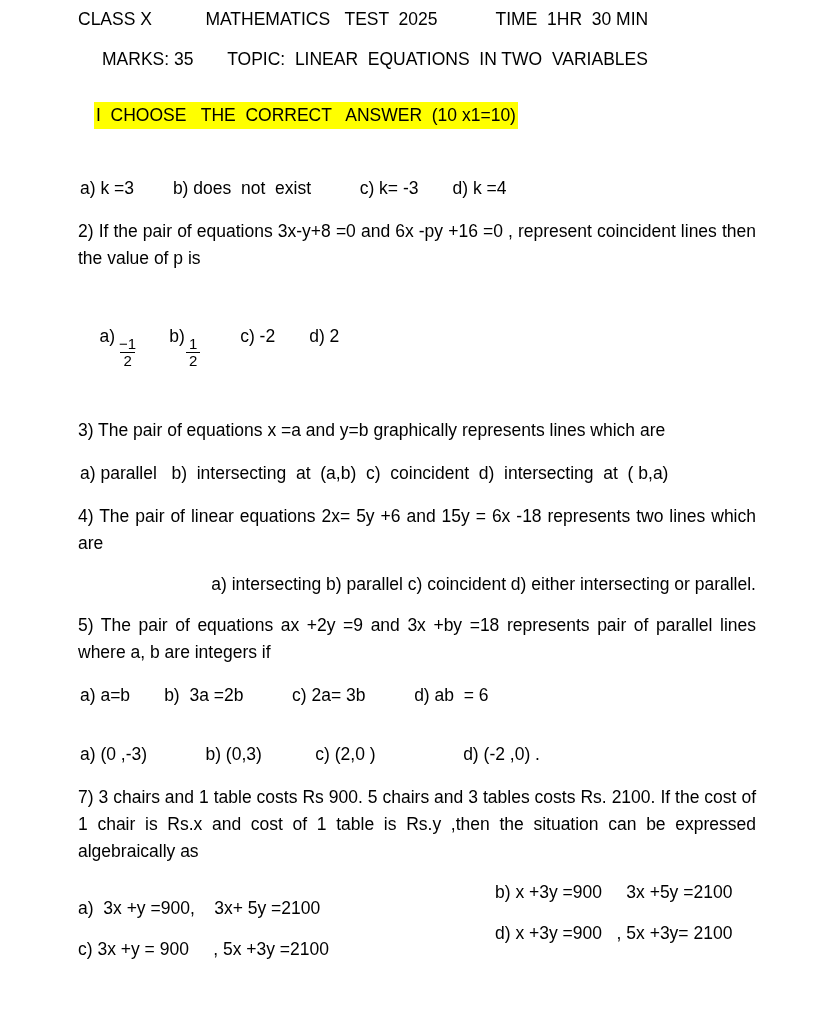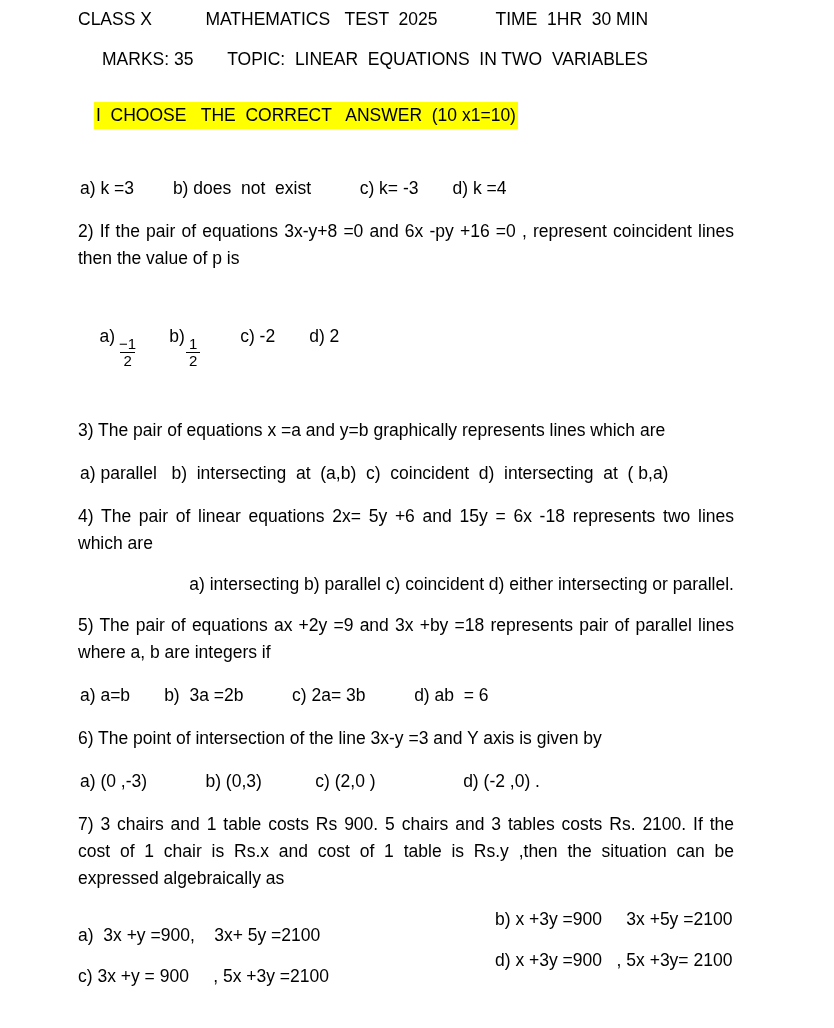--- a/index.html
+++ b/index.html
@@ -13,21 +13,21 @@
     font-family: "Liberation Sans", sans-serif;
     color: #000000;
     overflow: hidden;
   }
   .page {
     position: relative;
     width: 834px;
     height: 1028px;
     background: #ffffff;
     box-sizing: border-box;
-    padding: 6px 100px 0 78px;
+    padding: 6px 78px 0 78px;
   }
   .para {
     font-size: 17.5px;
     line-height: 27px;
     margin: 0;
     text-align: justify;
     text-justify: inter-word;
   }
   .para.nojust {
     text-align: right;
@@ -146,21 +146,20 @@
   <div class="para nojust">a) intersecting    b) parallel      c)  coincident    d)  either intersecting  or  parallel.</div>
 
   <div class="gap-md"></div>
 
   <div class="para">5) The  pair  of  equations  ax +2y =9 and  3x +by =18  represents  pair  of  parallel  lines  where  a, b are  integers  if</div>
   <div class="gap-md"></div>
   <div class="opts">a) a=b       b)  3a =2b          c) 2a= 3b          d) ab  = 6</div>
 
   <div class="gap-md"></div>
 
-  <div class="para">6) The point  of  intersection  of  the  line  3x-y =3   and   Y axis   is  given  by</div>
   <div class="gap-md"></div>
   <div class="opts">a) (0 ,-3)            b) (0,3)           c) (2,0 )                  d) (-2 ,0) .</div>
 
   <div class="gap-md"></div>
 
   <div class="para">7) 3 chairs  and  1  table  costs  Rs 900.    5 chairs  and  3  tables  costs  Rs. 2100. If  the  cost  of  1 chair  is  Rs.x   and  cost   of  1  table  is   Rs.y ,then  the  situation  can  be  expressed   algebraically  as</div>
   <div class="gap-md"></div>
   <div class="two-col-opts">
     <span class="left">a)  3x +y =900,    3x+ 5y =2100</span>
     <span class="right">b) x +3y =900     3x +5y =2100</span>

